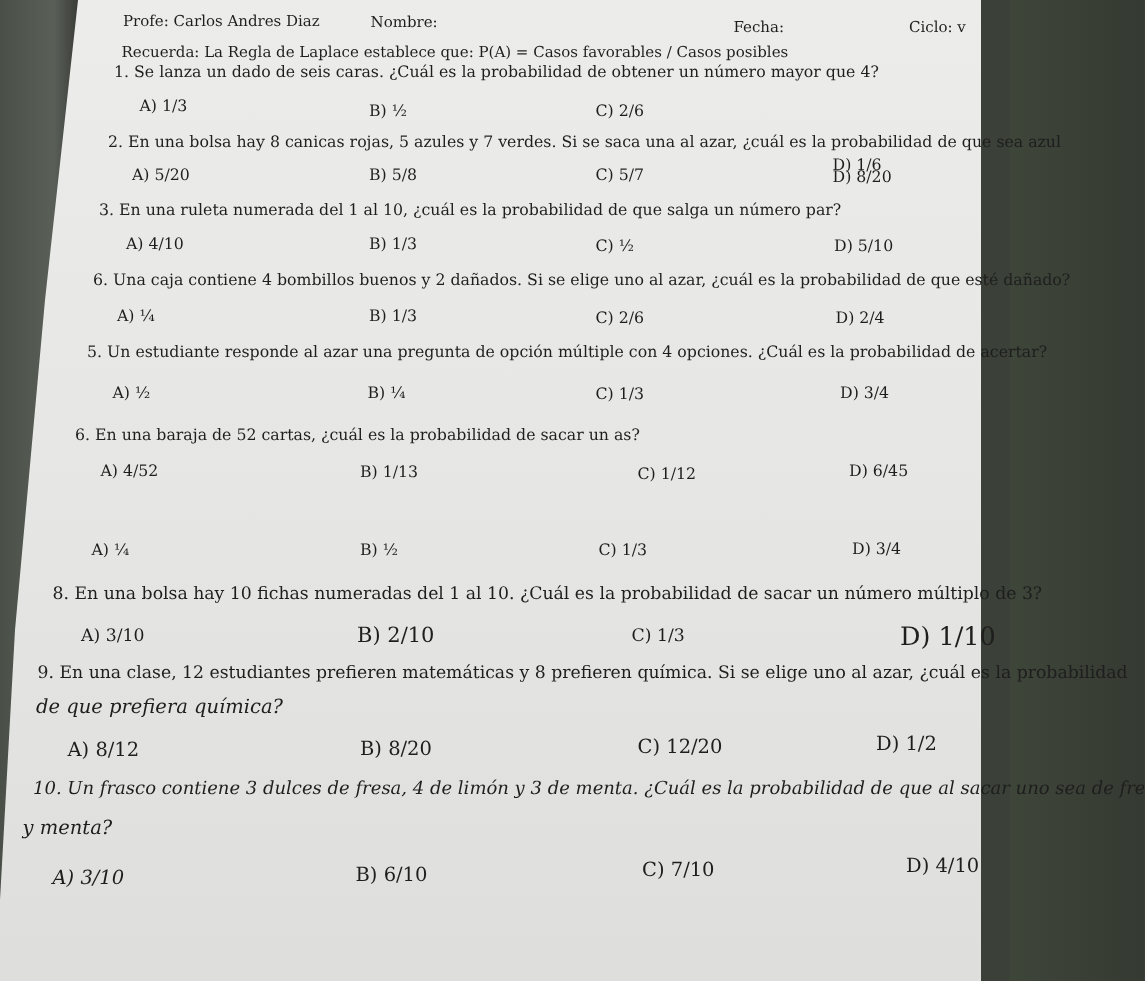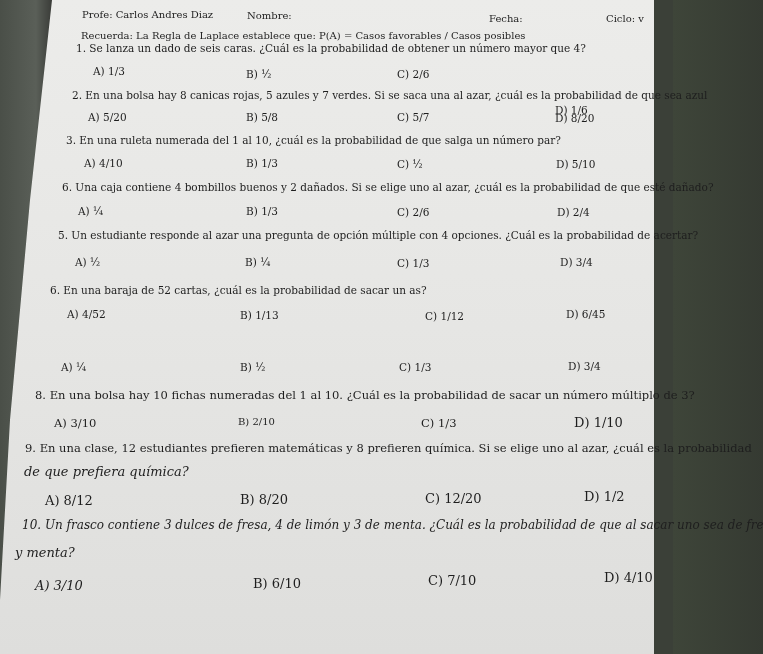--- a/index.html
+++ b/index.html
@@ -79,30 +79,30 @@
   <div class="txt opt" style="left:398px;top:310px;margin-left:27px;">C) 1/12</div>
   <div class="txt opt" style="left:566px;top:308px;">D) 6/45</div>
 
   <div class="txt opt" style="left:61px;top:361px;">A) ¼</div>
   <div class="txt opt" style="left:240px;top:361px;">B) ½</div>
   <div class="txt opt" style="left:399px;top:361px;">C) 1/3</div>
   <div class="txt opt" style="left:568px;top:360px;">D) 3/4</div>
 
   <div class="txt q" style="left:35px;top:388px;font-size:11.5px;">8. En una bolsa hay 10 fichas numeradas del 1 al 10. ¿Cuál es la probabilidad de sacar un número múltiplo de 3?</div>
   <div class="txt opt" style="left:54px;top:416px;font-size:11.5px;">A) 3/10</div>
-  <div class="txt opt" style="left:238px;top:416px;font-size:10px;">B) 2/10</div>
+  <div class="txt opt" style="left:238px;top:416px;font-size:14px;">B) 2/10</div>
   <div class="txt opt" style="left:421px;top:416px;font-size:11.5px;">C) 1/3</div>
-  <div class="txt opt" style="left:574px;top:415px;font-size:13px;">D) 1/10</div>
+  <div class="txt opt" style="left:600px;top:415px;font-size:17px;">D) 1/10</div>
 
   <div class="txt q9" style="left:25px;top:441px;font-style:normal;font-size:11.5px;">9. En una clase, 12 estudiantes prefieren matemáticas y 8 prefieren química. Si se elige uno al azar, ¿cuál es la probabilidad</div>
   <div class="txt q9" style="left:24px;top:464px;">de que prefiera química?</div>
   <div class="txt opt big" style="left:45px;top:493px;">A) 8/12</div>
   <div class="txt opt big" style="left:240px;top:492px;">B) 8/20</div>
   <div class="txt opt big" style="left:425px;top:491px;">C) 12/20</div>
   <div class="txt opt big" style="left:584px;top:489px;">D) 1/2</div>
 
   <div class="txt q10" style="left:22px;top:518px;font-size:12px;">10. Un frasco contiene 3 dulces de fresa, 4 de limón y 3 de menta. ¿Cuál es la probabilidad de que al sacar uno sea de fresa</div>
   <div class="txt q10" style="left:15px;top:545px;">y menta?</div>
   <div class="txt opt big" style="left:35px;top:578px;font-style:italic;">A) 3/10</div>
-  <div class="txt opt big" style="left:237px;top:576px;margin-left:16px;">B) 6/10</div>
+  <div class="txt opt big" style="left:237px;top:576px;">B) 6/10</div>
   <div class="txt opt big" style="left:428px;top:573px;">C) 7/10</div>
   <div class="txt opt big" style="left:604px;top:570px;">D) 4/10</div>
 </div>
 
 </body></html>

